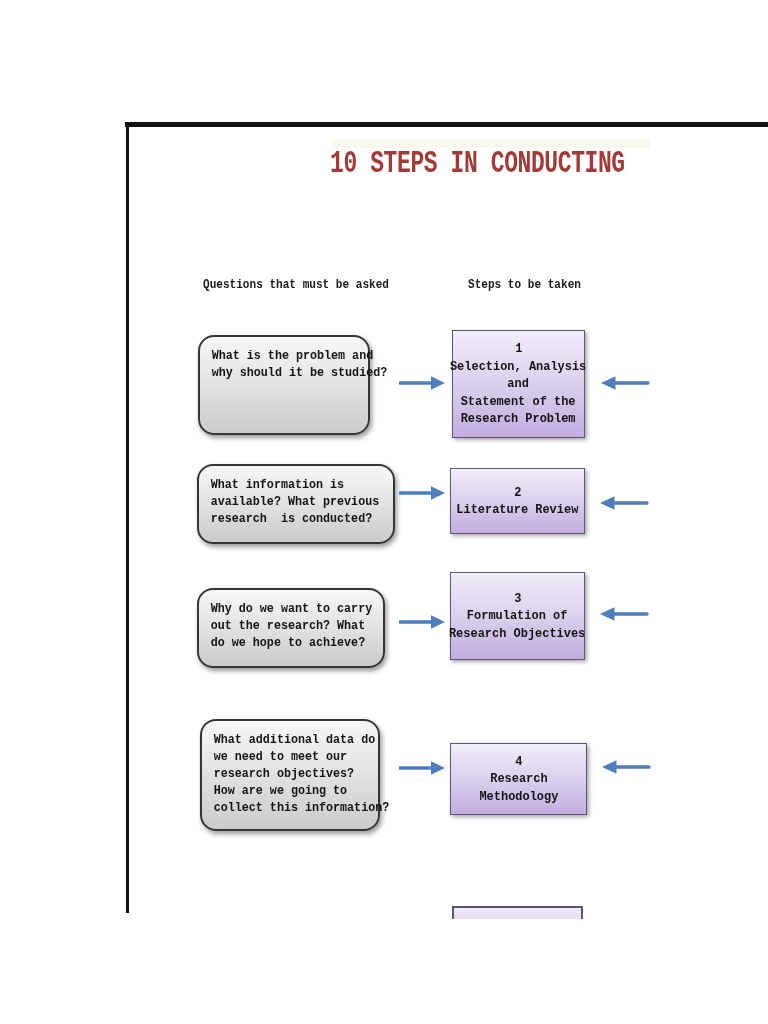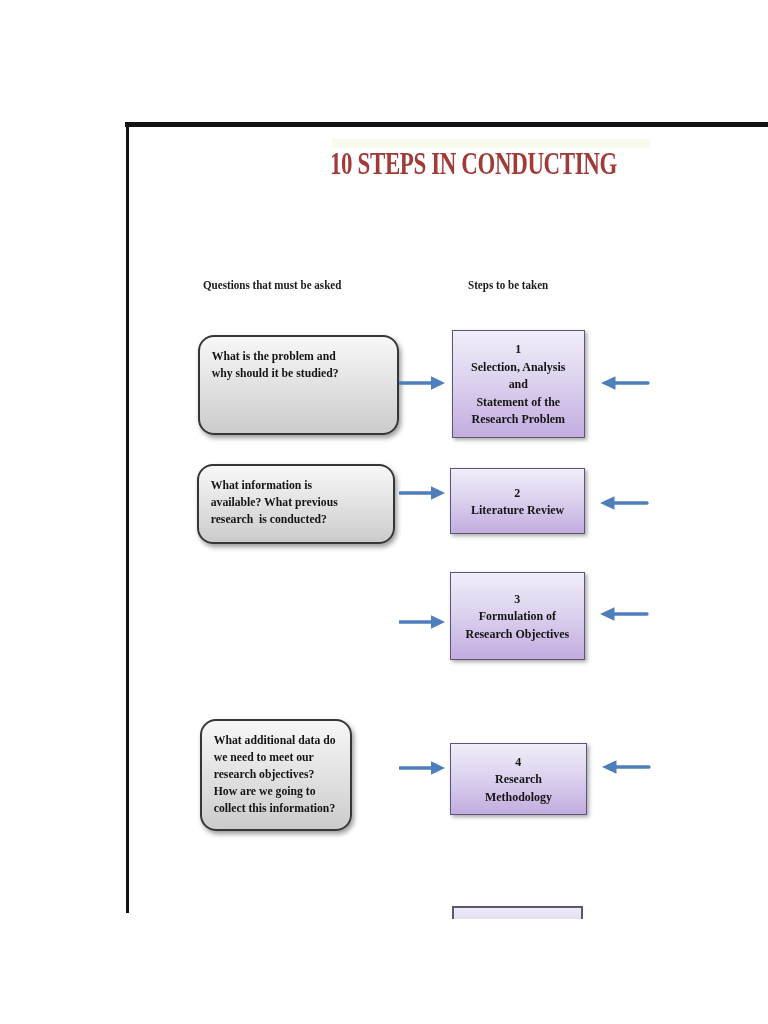--- a/index.html
+++ b/index.html
@@ -1,18 +1,18 @@
 <!DOCTYPE html>
 <html><head>
 <meta charset="utf-8">
 <style>
   html,body{margin:0;padding:0;background:#ffffff;}
   .page{
     position:relative;width:768px;height:1024px;background:#ffffff;
-    overflow:hidden;font-family:Liberation Serif, serif;color:#111;
+    overflow:hidden;font-family:Liberation Mono, monospace;color:#111;
   }
   
   .frame-top{position:absolute;left:125px;top:122px;width:643px;height:5px;background:#131313;}
   .frame-left{position:absolute;left:126px;top:122px;width:3px;height:791px;background:#131313;}
   
   .title-glow{position:absolute;left:332px;top:139px;width:318px;height:9px;background:#f4f5df;opacity:.55;}
   .title{
     position:absolute;left:330px;top:146px;font-size:31px;font-weight:bold;
     color:#A23B37;letter-spacing:-0.5px;white-space:nowrap;
     transform:scaleX(0.74);transform-origin:left top;
@@ -57,21 +57,21 @@
 
   <div class="frame-top"></div>
   <div class="frame-left"></div>
 
   <div class="title-glow"></div>
   <div class="title">10 STEPS IN CONDUCTING</div>
 
   <div class="colhdr q">Questions that must be asked</div>
   <div class="colhdr s">Steps to be taken</div>
 
-  <div class="qbox" style="left:198px;top:335px;width:201px;height:100px">
+  <div class="qbox" style="left:198px;top:335px;width:172px;height:100px">
     <div class="qtext">What is the problem and
 why should it be studied?</div>
   </div>
   <svg class="arrow" style="left:399px;top:374px" width="47" height="18" viewBox="0 0 47 18">
     <path d="M1 9 H33" stroke="#4E7EBC" stroke-width="3.4" stroke-linecap="round" fill="none"></path>
     <path d="M32 2.2 L46 9 L32 15.8 Z" fill="#4E7EBC"></path>
   </svg>
   <div class="sbox" style="left:452px;top:330px;width:133px;height:108px">
     <div class="snum">1</div>
     <div class="slabel">Selection, Analysis
@@ -95,35 +95,40 @@
   </svg>
   <div class="sbox" style="left:450px;top:468px;width:135px;height:66px">
     <div class="snum">2</div>
     <div class="slabel">Literature Review</div>
   </div>
   <svg class="arrow" style="left:599px;top:494px" width="50" height="18" viewBox="0 0 50 18">
     <path d="M15 9 H48" stroke="#4E7EBC" stroke-width="3.4" stroke-linecap="round" fill="none"></path>
     <path d="M15.5 2.2 L1 9 L15.5 15.8 Z" fill="#4E7EBC"></path>
   </svg>
 
+  <div class="qbox" style="left:197px;top:588px;width:188px;height:80px">
+    <div class="qtext">Why do we want to carry
+out the research? What
+do we hope to achieve?</div>
+  </div>
   <svg class="arrow" style="left:399px;top:613px" width="47" height="18" viewBox="0 0 47 18">
     <path d="M1 9 H33" stroke="#4E7EBC" stroke-width="3.4" stroke-linecap="round" fill="none"></path>
     <path d="M32 2.2 L46 9 L32 15.8 Z" fill="#4E7EBC"></path>
   </svg>
   <div class="sbox" style="left:450px;top:572px;width:135px;height:88px">
     <div class="snum">3</div>
     <div class="slabel">Formulation of
 Research Objectives</div>
   </div>
   <svg class="arrow" style="left:599px;top:605px" width="50" height="18" viewBox="0 0 50 18">
     <path d="M15 9 H48" stroke="#4E7EBC" stroke-width="3.4" stroke-linecap="round" fill="none"></path>
     <path d="M15.5 2.2 L1 9 L15.5 15.8 Z" fill="#4E7EBC"></path>
   </svg>
 
-  <div class="qbox" style="left:200px;top:719px;width:152px;height:112px">
+  <div class="qbox" style="left:200px;top:719px;width:180px;height:112px">
     <div class="qtext">What additional data do
 we need to meet our
 research objectives?
 How are we going to
 collect this information?</div>
   </div>
   <svg class="arrow" style="left:399px;top:759px" width="47" height="18" viewBox="0 0 47 18">
     <path d="M1 9 H33" stroke="#4E7EBC" stroke-width="3.4" stroke-linecap="round" fill="none"></path>
     <path d="M32 2.2 L46 9 L32 15.8 Z" fill="#4E7EBC"></path>
   </svg>

